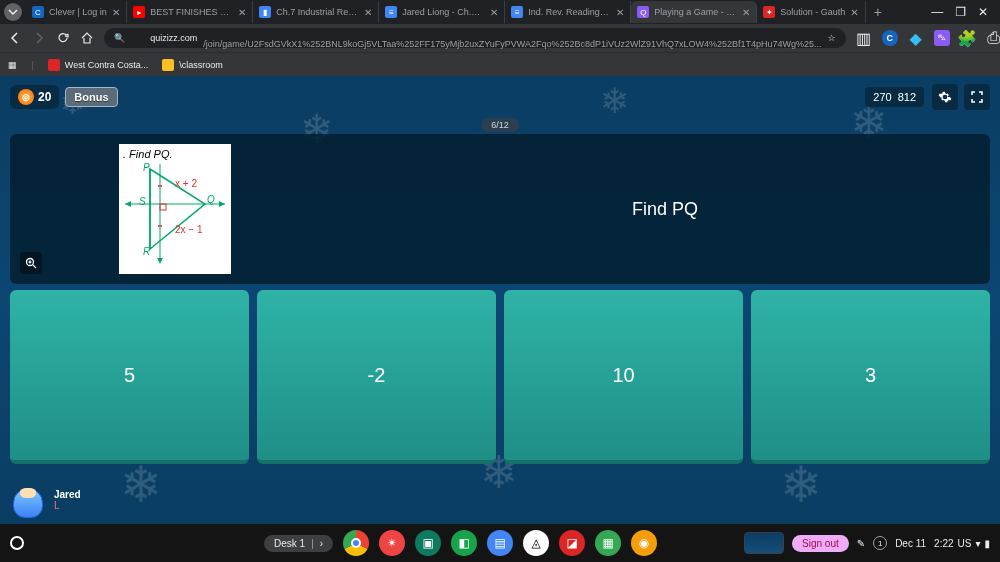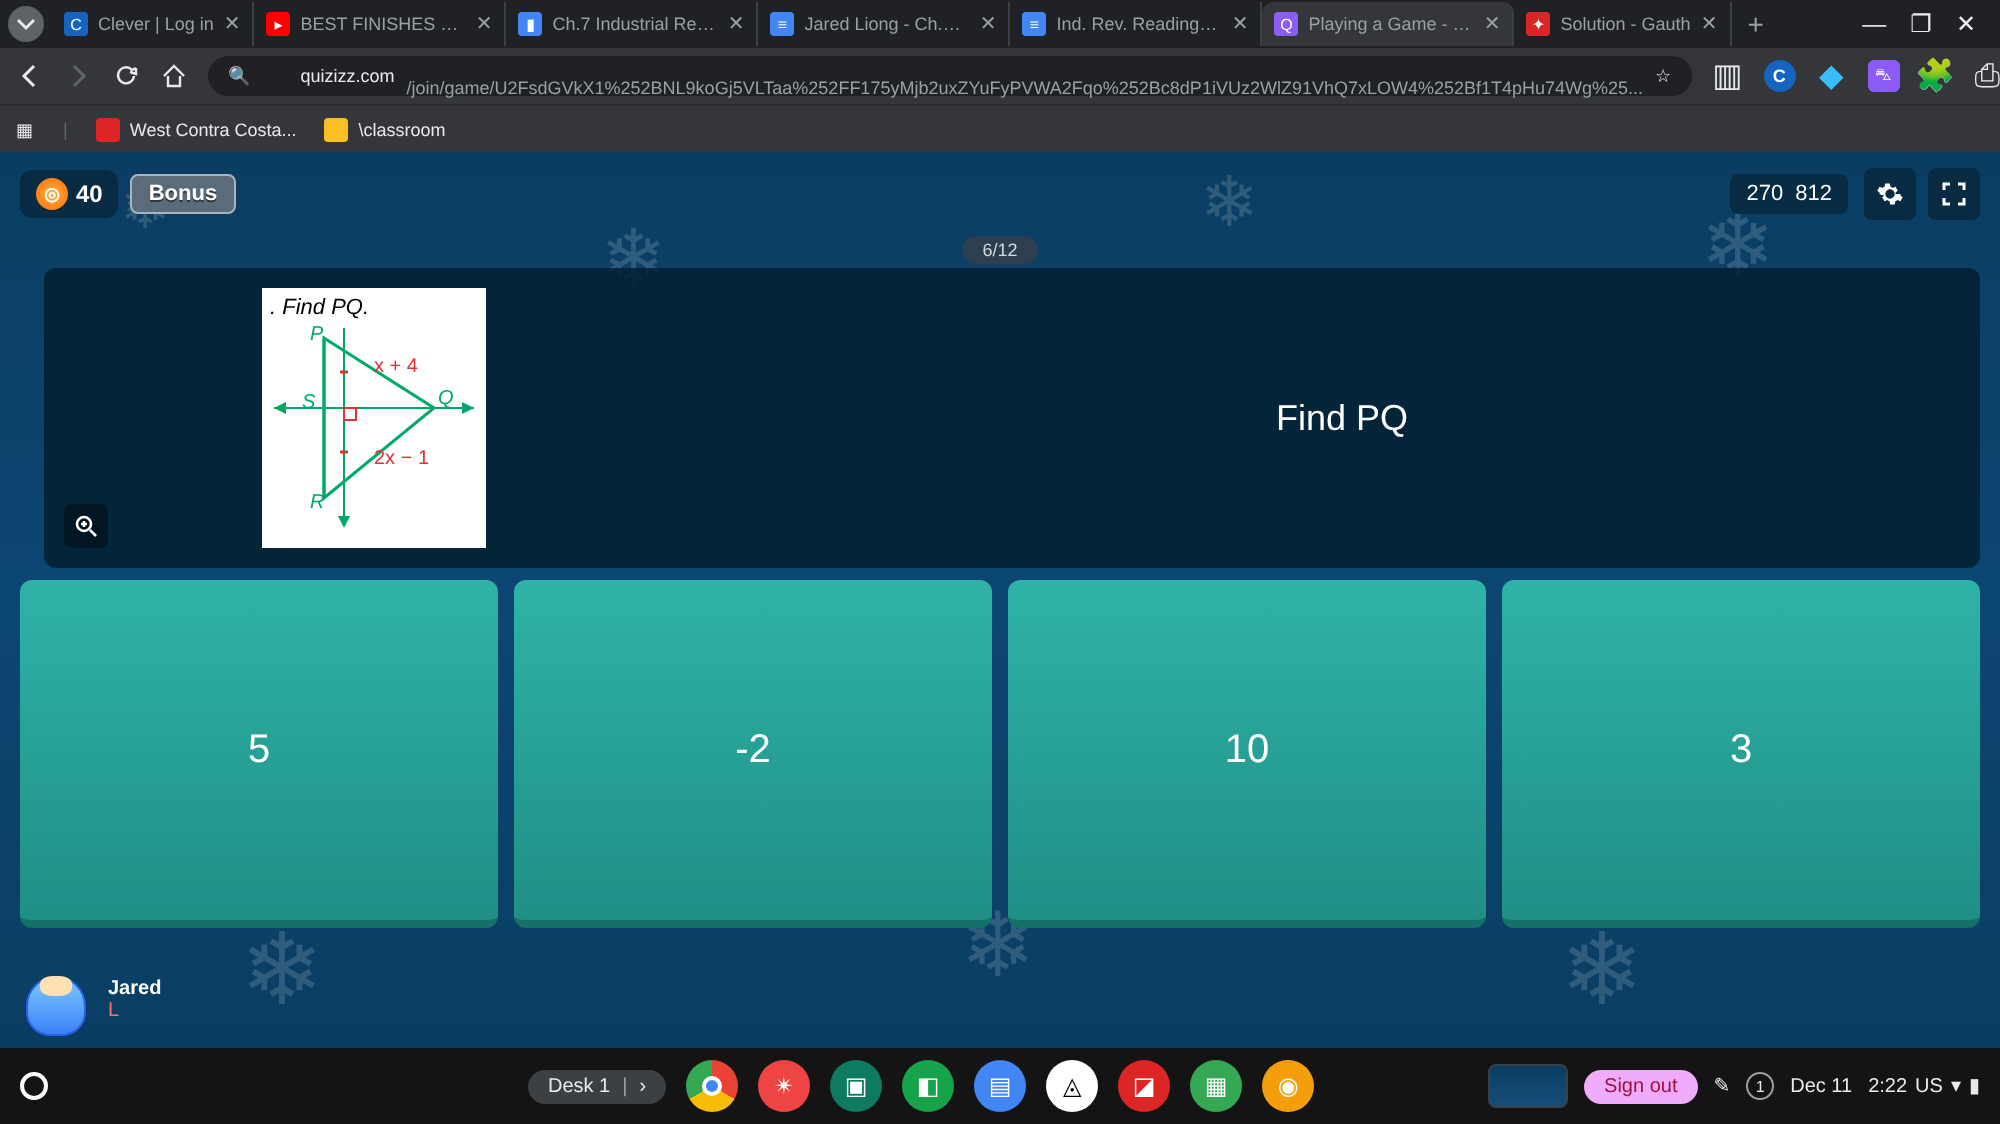--- a/index.html
+++ b/index.html
@@ -40,21 +40,21 @@
   .streak-icon { width: 16px; height: 16px; background: radial-gradient(circle,#ffb347,#ff6a00); border-radius: 50%; display: flex; align-items: center; justify-content: center; font-size: 9px; }
   .bonus-pill { background: #5a6b7a; border: 1px solid #aab4be; border-radius: 4px; padding: 3px 8px; color: #fff; font-size: 11px; font-weight: bold; margin-left: 6px; text-shadow: 0 1px 0 #333; }
   .score-box { margin-left: auto; background: #072b43; color: #fff; border-radius: 4px; padding: 4px 8px; font-size: 11px; display: flex; gap: 6px; align-items: center; }
   .gear-btn { width: 26px; height: 26px; background: #072b43; border-radius: 4px; margin-left: 8px; display: flex; align-items: center; justify-content: center; color: #fff; }
   .fs-btn { width: 26px; height: 26px; background: #072b43; border-radius: 4px; margin-left: 6px; display: flex; align-items: center; justify-content: center; color: #fff; }
 
   
   .qcount { position: absolute; top: 42px; left: 50%; transform: translateX(-50%); background: #2c3e50; color: #cfd8dc; font-size: 9px; padding: 2px 10px; border-radius: 10px; }
 
   
-  .qcard { position: absolute; top: 58px; left: 22px; right: 10px; height: 150px; background: rgba(3, 30, 48, 0.85); border-radius: 6px; display: flex; }
+  .qcard { position: absolute; top: 58px; left: 10px; right: 10px; height: 150px; background: rgba(3, 30, 48, 0.85); border-radius: 6px; display: flex; }
   .qimg-wrap { position: relative; width: 330px; display: flex; align-items: center; justify-content: center; }
   .qimg { width: 112px; height: 130px; background: #fff; position: relative; font-family: 'Times New Roman', serif; }
   .qimg .title { font-size: 11px; position: absolute; top: 4px; left: 4px; font-style: italic; }
   .zoom-btn { position: absolute; left: 10px; bottom: 10px; width: 22px; height: 22px; background: rgba(0,0,0,0.4); border-radius: 4px; color: #fff; display: flex; align-items: center; justify-content: center; font-size: 12px; }
   .qtext { flex: 1; display: flex; align-items: center; justify-content: center; color: #fff; font-size: 18px; }
 
   
   .diagram { position: absolute; top: 20px; left: 6px; width: 100px; height: 100px; }
 
   
@@ -190,21 +190,21 @@
     <span class="sf" style="top:5px;left:600px;font-size:35px;">❄</span>
     <span class="sf" style="top:20px;left:850px;font-size:45px;">❄</span>
     <span class="sf" style="top:380px;left:120px;font-size:50px;">❄</span>
     <span class="sf" style="top:370px;left:480px;font-size:45px;">❄</span>
     <span class="sf" style="top:380px;left:780px;font-size:50px;">❄</span>
   </div>
 
   <div class="hud">
     <div class="streak-pill">
       <span class="streak-icon">◎</span>
-      <span>40</span>
+      <span>20</span>
     </div>
     <div class="bonus-pill">Bonus</div>
     <div class="score-box">
       <span>270</span>
       <span>812</span>
     </div>
     <div class="gear-btn">
       <svg width="14" height="14" viewBox="0 0 24 24" fill="#fff">
           <path d="M12 8a4 4 0 100 8 4 4 0 000-8zm9 4a7 7 0 01-.1 1.2l2 1.6-2 3.4-2.4-1a7 7 0 01-2 1.2l-.4 2.6h-4l-.4-2.6a7 7 0 01-2-1.2l-2.4 1-2-3.4 2-1.6A7 7 0 013 12a7 7 0 01.1-1.2l-2-1.6 2-3.4 2.4 1a7 7 0 012-1.2L7.9 3h4l.4 2.6a7 7 0 012 1.2l2.4-1 2 3.4-2 1.6c.1.4.1.8.1 1.2z"></path>
         </svg>
@@ -232,21 +232,21 @@
             <polygon points="25,5 80,40 25,85" fill="none" stroke="#0a6" stroke-width="1.5"></polygon>
             <line x1="25" y1="5" x2="25" y2="85" stroke="#0a6" stroke-width="1.5"></line>
             <rect x="35" y="40" width="6" height="6" fill="none" stroke="#d33" stroke-width="1"></rect>
             <line x1="33" y1="22" x2="37" y2="22" stroke="#d33" stroke-width="1.5"></line>
             <line x1="33" y1="62" x2="37" y2="62" stroke="#d33" stroke-width="1.5"></line>
           </svg>
           <span style="position:absolute;top:-2px;left:18px;font-size:10px;font-style:italic;color:#0a6;">P</span>
           <span style="position:absolute;top:32px;left:14px;font-size:10px;font-style:italic;color:#0a6;">S</span>
           <span style="position:absolute;top:30px;left:82px;font-size:10px;font-style:italic;color:#0a6;">Q</span>
           <span style="position:absolute;top:82px;left:18px;font-size:10px;font-style:italic;color:#0a6;">R</span>
-          <span style="position:absolute;top:14px;left:50px;font-size:10px;color:#d33;">x + 4</span>
+          <span style="position:absolute;top:14px;left:50px;font-size:10px;color:#d33;">x + 2</span>
           <span style="position:absolute;top:60px;left:50px;font-size:10px;color:#d33;">2x − 1</span>
         </div>
       </div>
       <div class="zoom-btn">
         <svg width="12" height="12" viewBox="0 0 12 12" stroke="#fff" stroke-width="1.3" fill="none">
             <circle cx="5" cy="5" r="3.5"></circle>
             <line x1="8" y1="8" x2="11" y2="11"></line>
             <line x1="5" y1="3.5" x2="5" y2="6.5"></line>
             <line x1="3.5" y1="5" x2="6.5" y2="5"></line>
           </svg>

